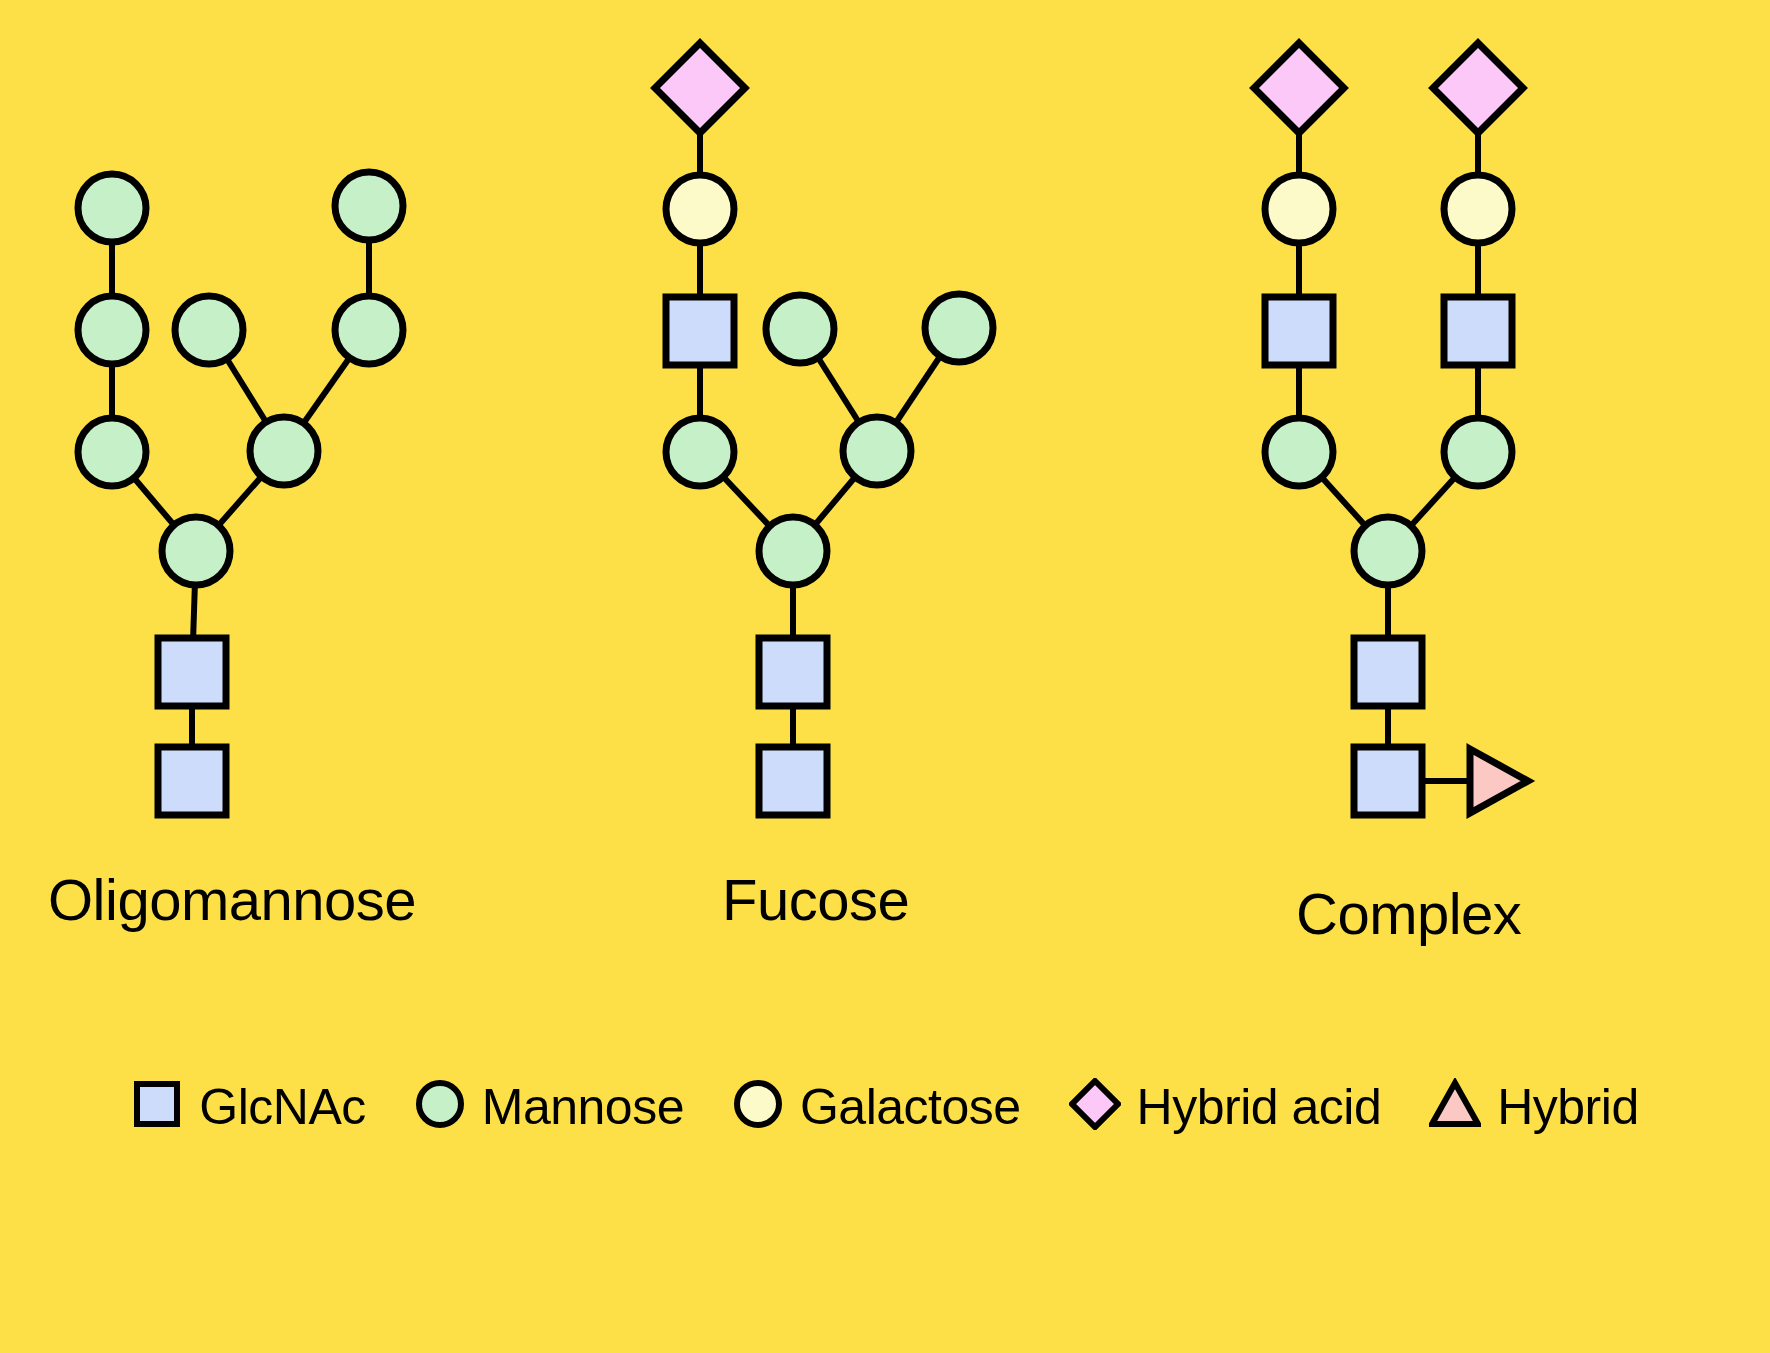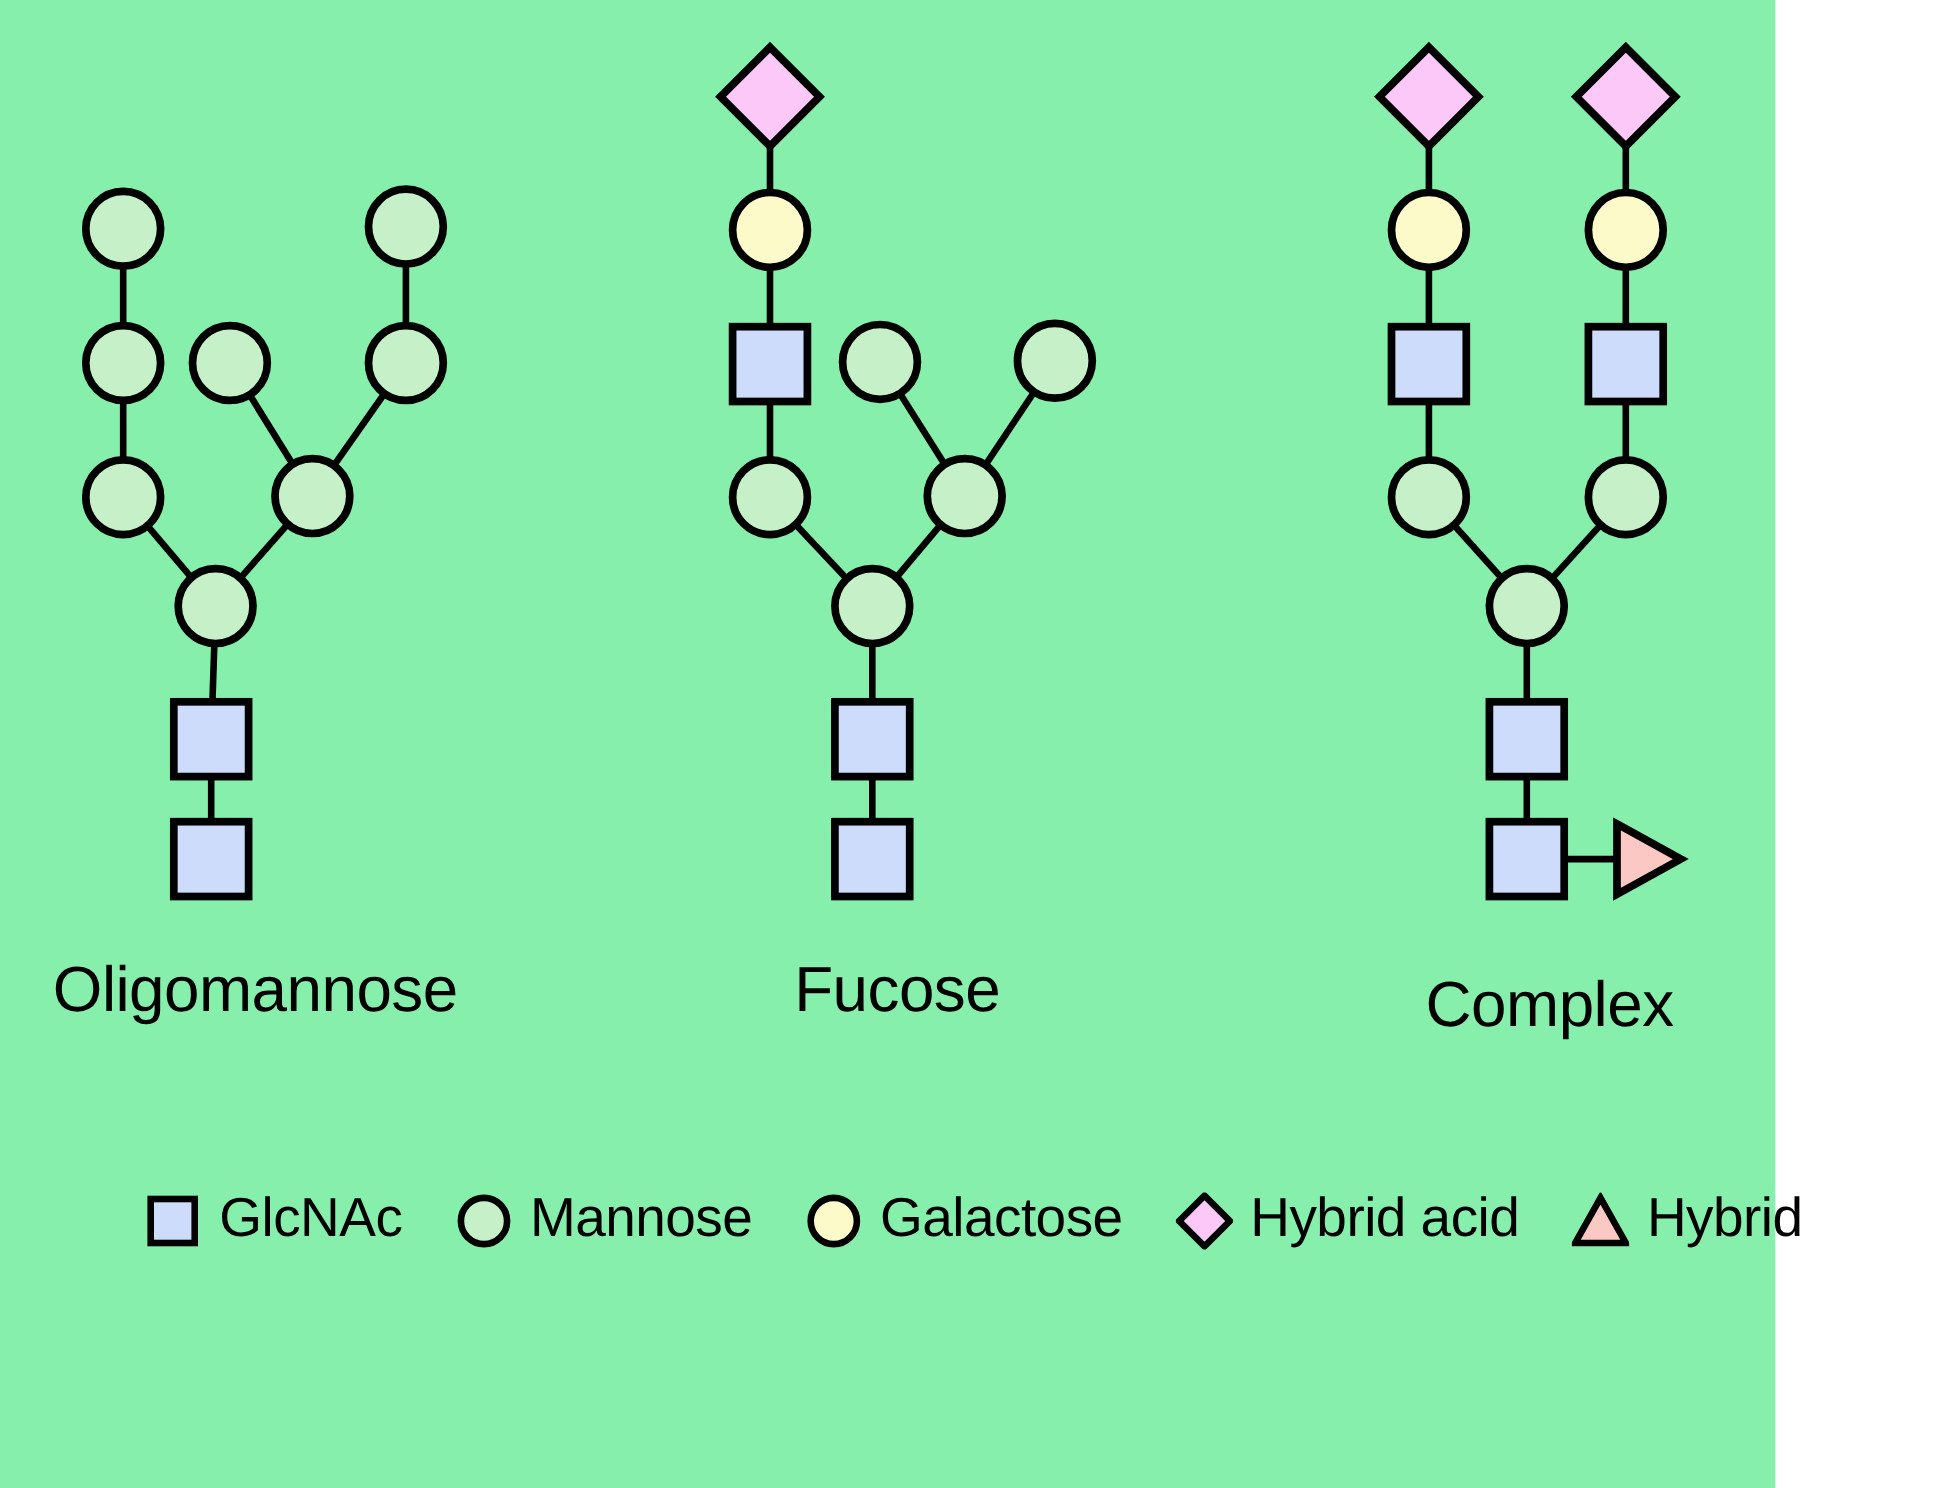--- a/index.html
+++ b/index.html
@@ -1,35 +1,35 @@
 <!DOCTYPE html>
 <html><head>
 <meta charset="utf-8">
 <style>
   html,body{margin:0;padding:0;background:#ffffff;}
   body{width:1770px;height:1353px;font-family:"Liberation Sans",sans-serif;overflow:hidden;}
-  #stage{position:relative;width:1614px;height:1353px;background:#86efac;}
+  #stage{position:relative;width:1770px;height:1353px;background:#fde047;}
   svg{display:block;}
   .panel-label{
     position:absolute;
     font-family:"Liberation Sans",sans-serif;
     font-size:58px;
     color:#000;
     white-space:nowrap;
     letter-spacing:-0.5px;
   }
   #label-oligomannose{left:48px;top:866px;}
   #label-hybrid{left:722px;top:866px;}
   #label-complex{left:1296px;top:866px;margin-top:14px;}
   #legend{
     position:absolute;
     left:0;top:1078px;width:1770px;
     display:flex;justify-content:center;align-items:center;
   }
-  .legend-item{display:flex;align-items:flex-end;margin:0 24px;}
+  .legend-item{display:flex;align-items:flex-start;margin:0 24px;}
   .legend-swatch{width:52px;height:52px;margin-right:16px;flex:0 0 auto;}
   .legend-text{
     font-family:"Liberation Sans",sans-serif;
     font-size:50px;color:#000;white-space:nowrap;letter-spacing:-0.5px;
   }
 </style>
 </head>
 <body>
 
 <div id="stage">

